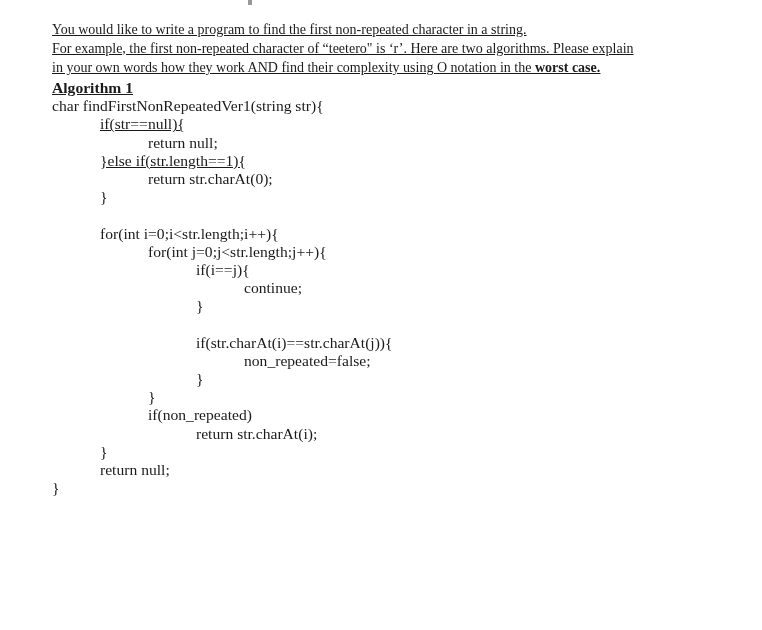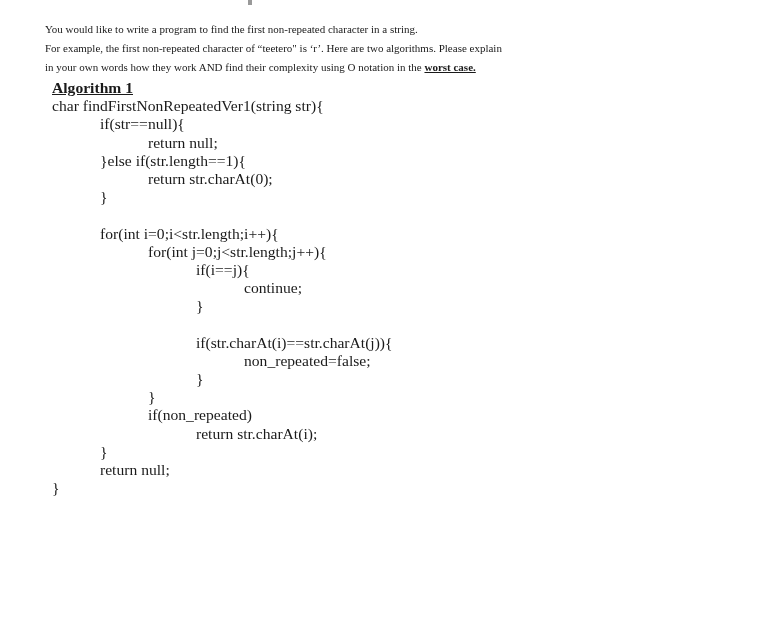--- a/index.html
+++ b/index.html
@@ -1,19 +1,19 @@
 <!DOCTYPE html>
 <html><head>
 <meta charset="utf-8">
 <style>
   html, body { margin: 0; padding: 0; background: #ffffff; }
   body { width: 762px; height: 630px; position: relative; overflow: hidden;
          font-family: "Liberation Serif", "DejaVu Serif", serif; color: #1a1a1a; }
   .stray { position: absolute; left: 248px; top: 0; width: 4px; height: 5px; background: #999; }
-  .prompt { position: absolute; left: 45px; top: 20px; font-size: 11px; line-height: 19px; white-space: nowrap; }
+  .prompt { position: absolute; left: 52px; top: 20px; font-size: 14px; line-height: 19px; white-space: nowrap; text-decoration: underline; }
   .prompt .line { display: block; }
   .prompt b { font-weight: bold; text-decoration: underline; }
   .code { position: absolute; left: 52px; top: 79px; font-size: 15.6px; line-height: 18.2px; }
   .code .row { position: relative; height: 18.2px; white-space: pre; }
   .heading { font-weight: bold; text-decoration: underline; }
 </style>
 </head>
 <body>
 
 <div class="stray"></div>
@@ -21,23 +21,23 @@
 <div class="prompt">
   <span class="line">You would like to write a program to find the first non-repeated character in a string.</span>
   <span class="line">For example, the first non-repeated character of “teetero" is ‘r’. Here are two algorithms. Please explain</span>
   <span class="line"><span>in your own words how they work AND find their complexity using O notation in the </span><b>worst case.</b></span>
 </div>
 
 <div class="code">
   <div class="row heading">Algorithm 1</div>
   <div id="code-lines">
       <div class="row" style="padding-left: 0px;">char findFirstNonRepeatedVer1(string str){</div>
-      <div class="row" style="padding-left: 48px;">if(str==null){</div>
+      <div class="row" style="padding-left: 48px; text-decoration: underline;">if(str==null){</div>
       <div class="row" style="padding-left: 96px;">return null;</div>
-      <div class="row" style="padding-left: 48px;">}else if(str.length==1){</div>
+      <div class="row" style="padding-left: 48px; text-decoration: underline;">}else if(str.length==1){</div>
       <div class="row" style="padding-left: 96px;">return str.charAt(0);</div>
       <div class="row" style="padding-left: 48px;">}</div>
       <div class="row" style="padding-left: 0px;"></div>
       <div class="row" style="padding-left: 48px;">for(int i=0;i&lt;str.length;i++){</div>
       <div class="row" style="padding-left: 96px;">for(int j=0;j&lt;str.length;j++){</div>
       <div class="row" style="padding-left: 144px;">if(i==j){</div>
       <div class="row" style="padding-left: 192px;">continue;</div>
       <div class="row" style="padding-left: 144px;">}</div>
       <div class="row" style="padding-left: 0px;"></div>
       <div class="row" style="padding-left: 144px;">if(str.charAt(i)==str.charAt(j)){</div>

